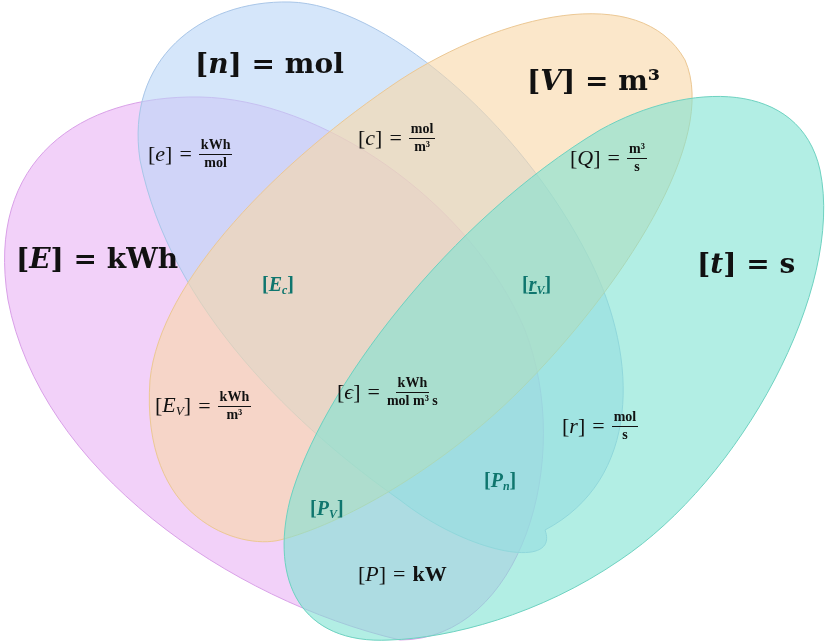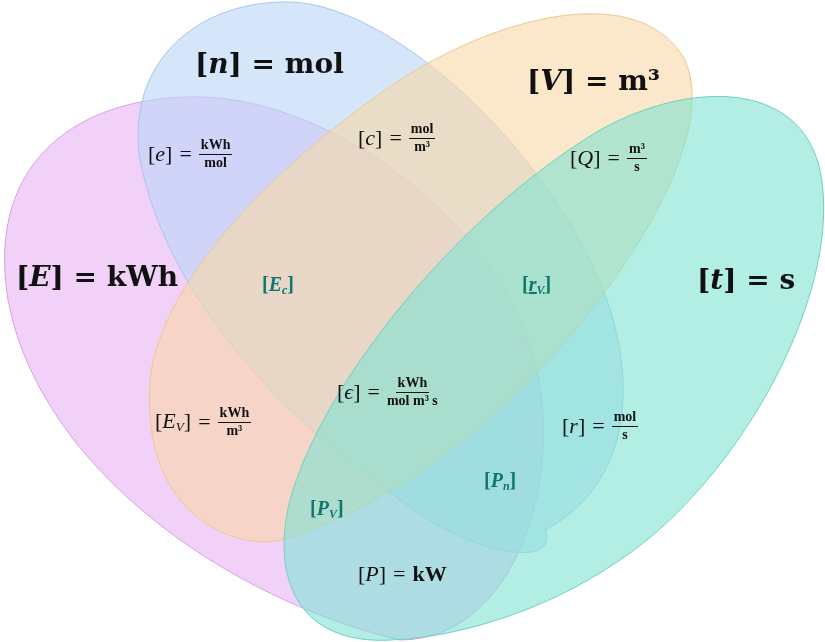--- a/index.html
+++ b/index.html
@@ -32,25 +32,25 @@
 </svg>
 
 <div class="lbl set" style="left:195px; top:50px;">
   <span>[</span><i>n</i><span>]</span> <span>=</span> <span>mol</span>
 </div>
 
 <div class="lbl set" style="left:527px; top:67px;">
   <span>[</span><i>V</i><span>]</span> <span>=</span> <span>m³</span>
 </div>
 
-<div class="lbl set" style="left:16px; top:263px;">
+<div class="lbl set" style="left:16px; top:245px;">
   <span>[</span><i>E</i><span>]</span> <span>=</span> <span>kWh</span>
 </div>
 
-<div class="lbl set" style="left:697px; top:250px;margin-top:16px;">
+<div class="lbl set" style="left:697px; top:250px;">
   <span>[</span><i>t</i><span>]</span> <span>=</span> <span>s</span>
 </div>
 
 <div class="lbl eq" style="left:148px; top:138px;">
   <span class="sym">[<i>e</i>]</span>
   <span>=</span>
   <span class="frac">
       <span class="num">kWh</span>
       <span class="den">mol</span>
     </span>
@@ -80,21 +80,21 @@
 
 <div class="lbl eq" style="left:337px; top:376px;">
   <span class="sym">[<i>ϵ</i>]</span>
   <span>=</span>
   <span class="frac">
       <span class="num">kWh</span>
       <span class="den">mol m³ s</span>
     </span>
 </div>
 
-<div class="lbl eq" style="left:155px; top:406px;">
+<div class="lbl eq" style="left:155px; top:390px;">
   <span class="sym">[<i>E</i><sub><i>V</i></sub>]</span>
   <span>=</span>
   <span class="frac">
       <span class="num">kWh</span>
       <span class="den">m³</span>
     </span>
 </div>
 
 <div class="lbl eq" style="left:562px; top:410px;">
   <span class="sym">[<i>r</i>]</span>

